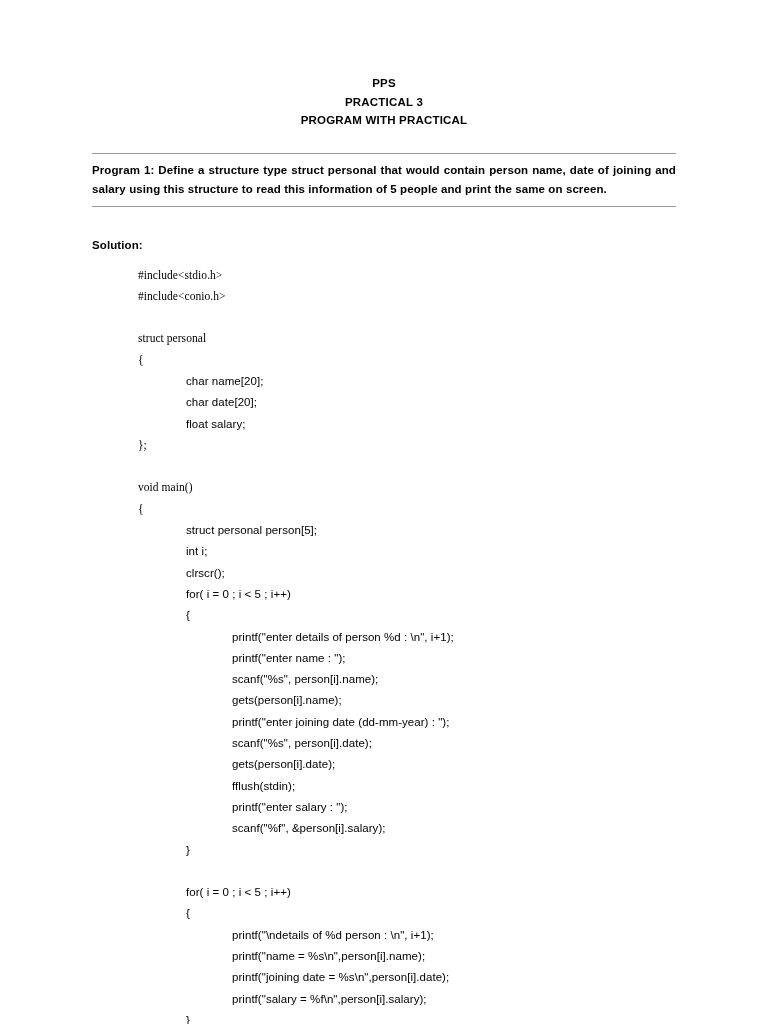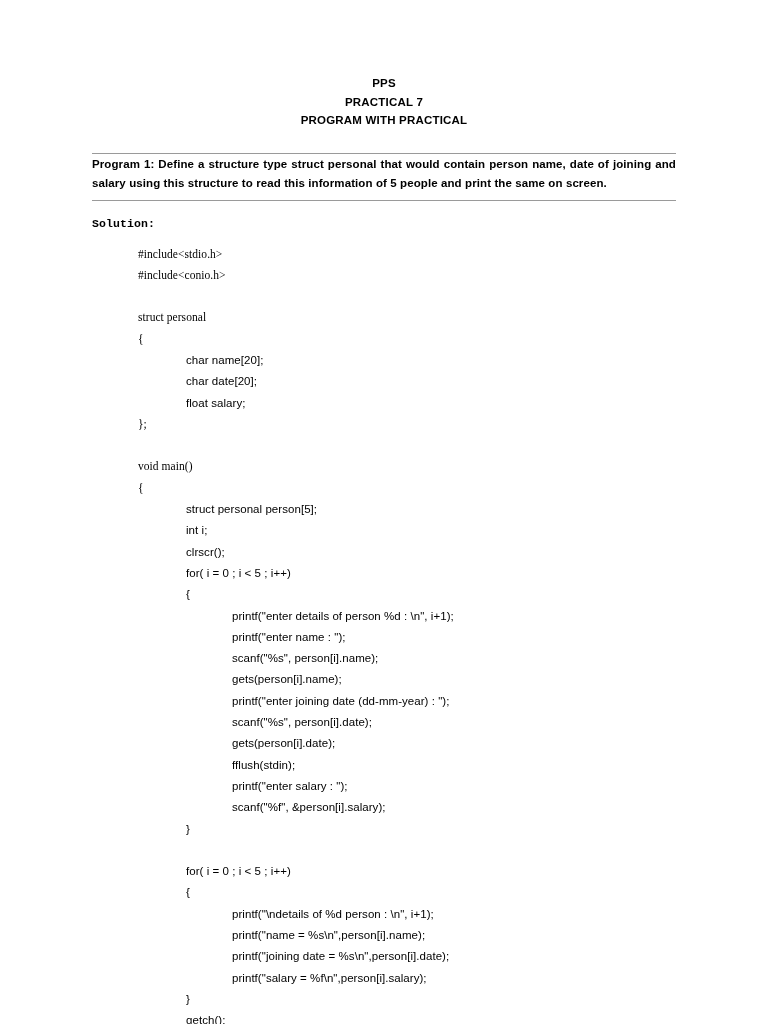--- a/index.html
+++ b/index.html
@@ -40,32 +40,31 @@
     margin: 0;
   }
   .rule-top {
     margin-top: 23px;
   }
   .problem {
     font-weight: bold;
     font-size: 11.5px;
     line-height: 19.5px;
     text-align: justify;
-    margin: 1px 0 6px 0;
+    margin: 7px 0 6px 0;
     letter-spacing: 0.1px;
   }
   .rule-bottom {
     margin-bottom: 0;
   }
   .solution-label {
     font-weight: bold;
     font-size: 11.5px;
-    margin-top: 16px;
+    margin-top: 32px;
     letter-spacing: 0.1px;
-    font-family: Liberation Mono, monospace;
   }
   .code {
     margin-top: 14px;
     font-size: 11.5px;
     line-height: 21.3px;
     letter-spacing: 0.05px;
     white-space: pre;
   }
   .code-line {
     display: block;
@@ -76,21 +75,21 @@
   .i2 { padding-left: 140px; }
   .blank { min-height: 21.3px; }
 </style>
 </head>
 <body>
 
 <div class="page">
 
   <div class="title-block">
     <span class="title-line">PPS</span>
-    <span class="title-line">PRACTICAL 7</span>
+    <span class="title-line">PRACTICAL 3</span>
     <span class="title-line">PROGRAM WITH PRACTICAL</span>
   </div>
 
   <hr class="hr rule-top">
 
   <p class="problem">Program 1: Define a structure type struct personal that would contain person name, date of joining and salary using this structure to read this information of 5 people and print the same on screen.</p>
 
   <hr class="hr rule-bottom">
 
   <div class="solution-label">Solution:</div>

